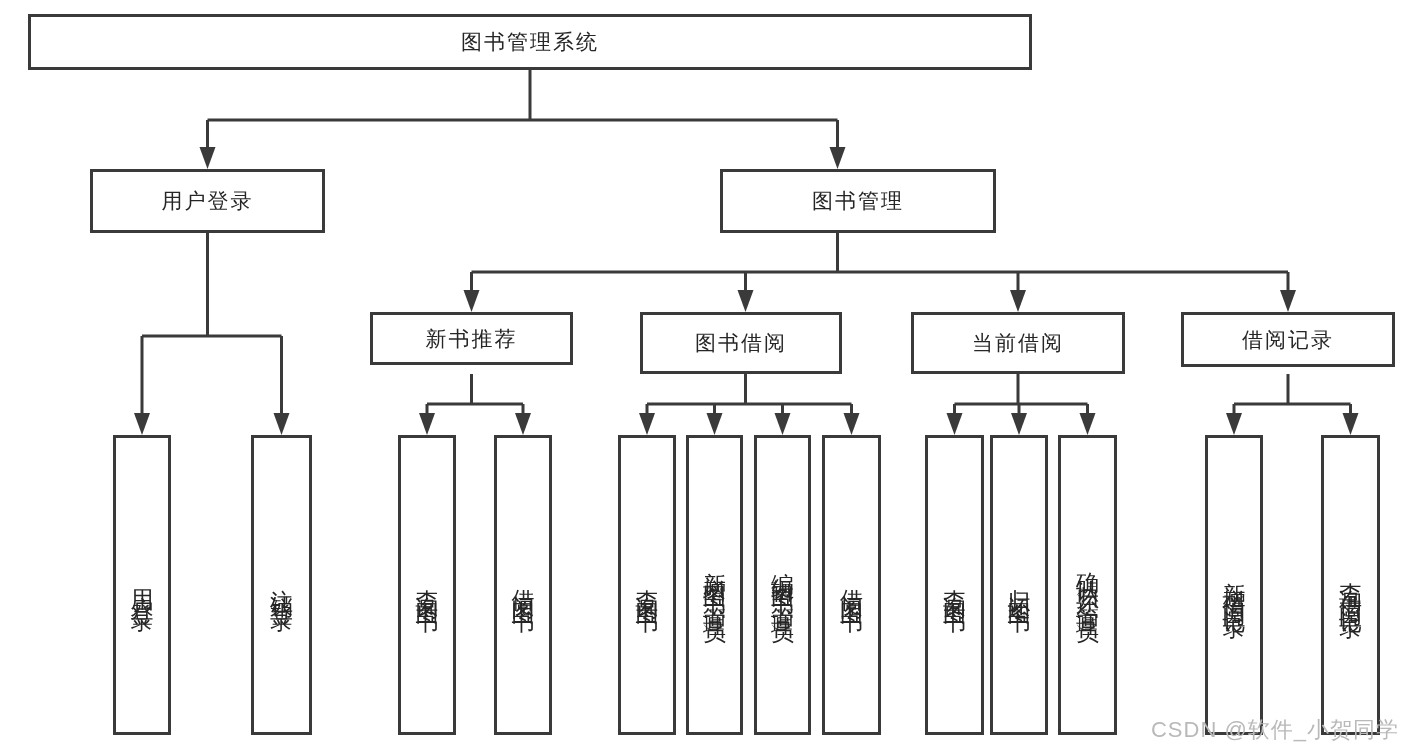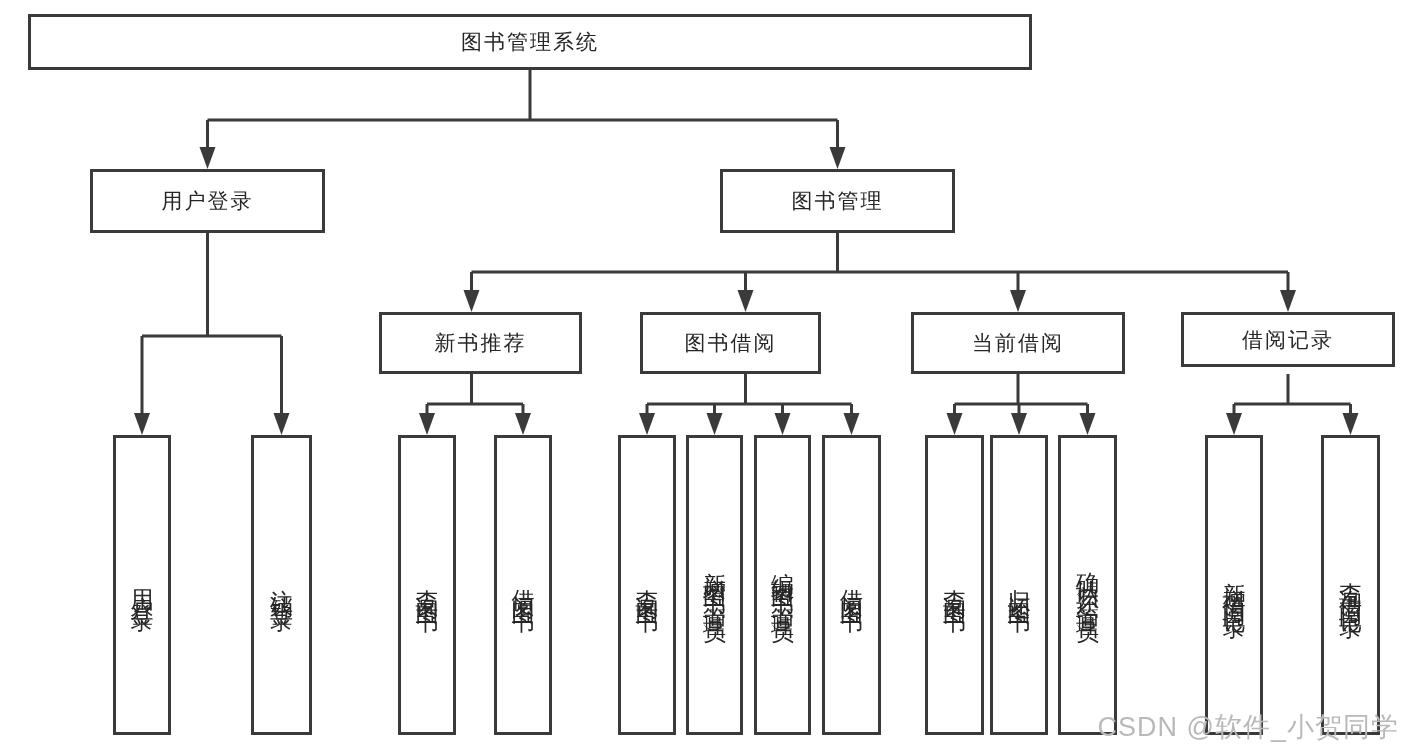--- a/index.html
+++ b/index.html
@@ -50,21 +50,21 @@
     text-orientation: mixed;
     font-size: 23px;
     letter-spacing: 7px;
     line-height: 1;
     color: var(--text);
   }
   .watermark {
     position: absolute;
     right: 14px;
     bottom: 2px;
-    font-size: 27px;
+    font-size: 22px;
     color: var(--watermark);
     letter-spacing: 1px;
     white-space: nowrap;
     z-index: 5;
   }
 </style>
 </head>
 <body>
 
 <div id="stage">
@@ -105,28 +105,28 @@
     <polygon points="1334.5,413 1350.5,413 1342.5,435"></polygon>
   </svg>
 
   <div class="node hnode" style="left:20px; top:14px; width:1004px; height:56px;">
     <span>图书管理系统</span>
   </div>
 
   <div class="node hnode" style="left:82px; top:169px; width:235px; height:64px;">
     <span>用户登录</span>
   </div>
-  <div class="node hnode" style="left:712px; top:169px; width:235px; height:64px;">
+  <div class="node hnode" style="left:712px; top:169px; width:276px; height:64px;">
     <span>图书管理</span>
   </div>
 
-  <div class="node hnode" style="left:371px; top:312px; width:203px; height:62px;">
+  <div class="node hnode" style="left:362px; top:312px; width:203px; height:53px;">
     <span>新书推荐</span>
   </div>
-  <div class="node hnode" style="left:632px; top:312px; width:181px; height:62px;">
+  <div class="node hnode" style="left:632px; top:312px; width:202px; height:62px;">
     <span>图书借阅</span>
   </div>
   <div class="node hnode" style="left:903px; top:312px; width:214px; height:62px;">
     <span>当前借阅</span>
   </div>
   <div class="node hnode" style="left:1173px; top:312px; width:214px; height:55px;">
     <span>借阅记录</span>
   </div>
 
   <div class="node leaf" style="left:105px; top:435px; width:58px; height:300px;">

